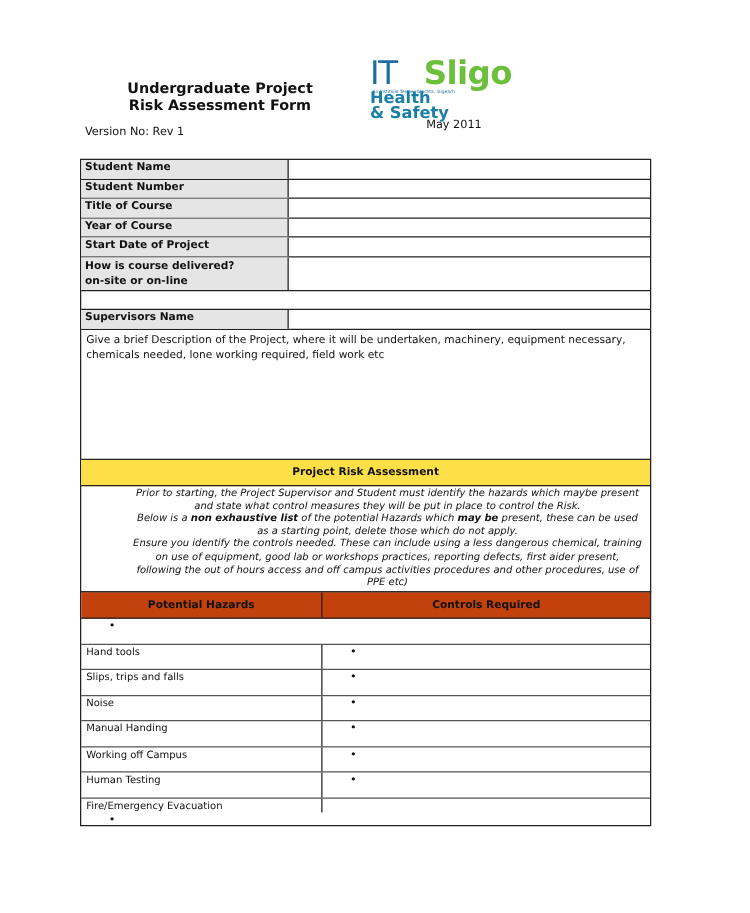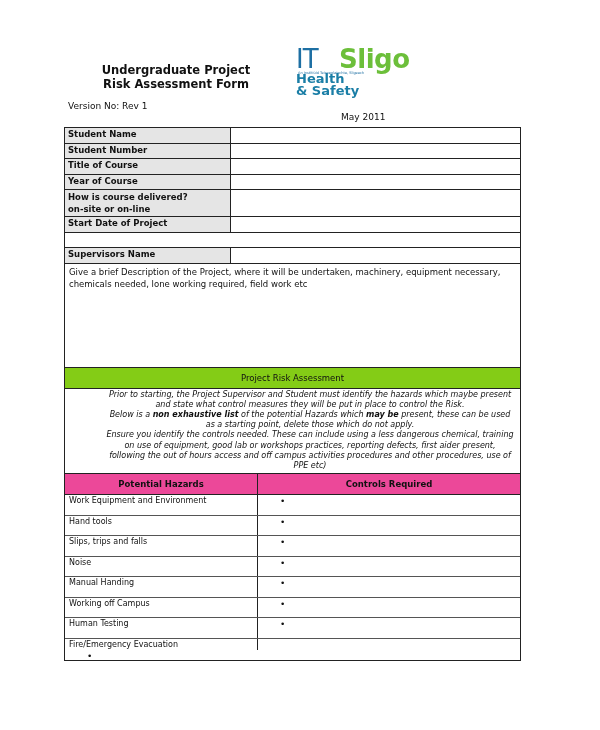--- a/index.html
+++ b/index.html
@@ -1,36 +1,36 @@
 <!DOCTYPE html>
 <html><head>
 <meta charset="utf-8">
 <style>
   html, body { margin:0; padding:0; background:#ffffff; }
   body { width:600px; height:730px; position:relative; overflow:hidden;
          font-family:"DejaVu Sans", sans-serif; color:#111; }
   .title { position:absolute; left:96px; top:63px; font-weight:bold; font-size:11.5px; line-height:14px; text-align:center; width:160px; }
   .version { position:absolute; left:68px; top:101px; font-size:9px; }
-  .date { position:absolute; left:298px; top:112px; font-size:9px;padding-left:43px; }
+  .date { position:absolute; left:298px; top:95px; font-size:9px;padding-left:43px; }
   .logo { position:absolute; left:296px; top:46px; width:190px; height:56px; }
   .logo .it { position:absolute; left:0; top:0; font-family:"DejaVu Sans", sans-serif; font-weight:400; font-size:26px; color:#1d6fa3; letter-spacing:-1px; line-height:26px; }
   .logo .sligo { position:absolute; left:43px; top:0; font-family:"DejaVu Sans", sans-serif; font-weight:bold; font-size:26px; color:#6cbf3a; line-height:26px; letter-spacing:-0.5px; }
   .logo .sub { position:absolute; left:2px; top:25px; font-size:3.5px; color:#1d6fa3; }
   .logo .hs { position:absolute; left:0; top:27px; font-weight:900; font-size:13px; color:#1a7ea6; line-height:12px; }
 
   .t1 { position:absolute; left:64px; top:127px; width:455px; border:1.5px solid #222; border-collapse:collapse; }
   .row { display:flex; border-bottom:1px solid #222; }
   .lbl { width:166px; background:#e5e5e5; font-weight:bold; font-size:8.5px; padding:1px 3px; border-right:1px solid #222; box-sizing:border-box; }
   .val { flex:1; }
   .desc { font-size:8.5px; padding:2px 4px; height:104px; box-sizing:border-box; border-bottom:1.5px solid #222; line-height:12px; }
-  .rah { background:#84cc16; text-align:center; font-weight:normal; font-size:8.5px; height:20px; line-height:20px; border-bottom:1px solid #222; }
+  .rah { background:#fde047; text-align:center; font-weight:bold; font-size:8.5px; height:20px; line-height:20px; border-bottom:1px solid #222; }
   .rab { font-style:italic; font-size:8px; text-align:center; line-height:10.2px; padding:1px 6px 2px;margin-left:35px; }
 
   .t2 { position:absolute; left:64px; top:473px; width:455px; border:1.5px solid #222; }
-  .t2 .hdr { display:flex; background:#ec4899; font-weight:bold; font-size:8.5px; height:20px; line-height:20px; border-bottom:1px solid #222; }
+  .t2 .hdr { display:flex; background:#c2410c; font-weight:bold; font-size:8.5px; height:20px; line-height:20px; border-bottom:1px solid #222; }
   .t2 .c1 { width:193px; border-right:1.5px solid #222; box-sizing:border-box; }
   .t2 .c2 { flex:1; }
   .t2 .hdr .c1, .t2 .hdr .c2 { text-align:center; }
   .t2 .r { display:flex; height:19.5px; border-bottom:1px solid #555; font-size:8px; }
   .t2 .r:last-child { border-bottom:none; height:21px;flex-direction:column; }
   .t2 .r .c1 { padding:1px 4px; }
   .t2 .r .c2 { padding:1px 0 0 22px; font-size:9px; }
 </style>
 </head>
 <body>
@@ -62,27 +62,27 @@
     <div class="val"></div>
   </div>
   <div class="row" style="height:14.5px">
     <div class="lbl">Title of Course</div>
     <div class="val"></div>
   </div>
   <div class="row" style="height:14.5px">
     <div class="lbl">Year of Course</div>
     <div class="val"></div>
   </div>
+  <div class="row" style="height:14.5px">
+    <div class="lbl">Start Date of Project</div>
+    <div class="val"></div>
+  </div>
   <div class="row" style="height:26px">
     <div class="lbl" style="white-space:pre-line;line-height:12px">How is course delivered?
 on-site or on-line</div>
-    <div class="val"></div>
-  </div>
-  <div class="row" style="height:14.5px">
-    <div class="lbl">Start Date of Project</div>
     <div class="val"></div>
   </div>
   <div class="row" style="height:14.5px">
     <div class="val"></div>
   </div>
   <div class="row" style="height:14.5px">
     <div class="lbl">Supervisors Name</div>
     <div class="val"></div>
   </div>
   <div class="desc">
@@ -95,21 +95,20 @@
     <div>Ensure you identify the controls needed. These can include using a less dangerous chemical, training on use of equipment, good lab or workshops practices, reporting defects, first aider present, following the out of hours access and off campus activities procedures and other procedures, use of PPE etc)</div>
   </div>
 </div>
 
 <div class="t2">
   <div class="hdr">
     <div class="c1">Potential Hazards</div>
     <div class="c2">Controls Required</div>
   </div>
   <div class="r">
-      <div class="c1">Work Equipment and Environment</div>
       <div class="c2">•</div>
     </div>
   <div class="r">
       <div class="c1">Hand tools</div>
       <div class="c2">•</div>
     </div>
   <div class="r">
       <div class="c1">Slips, trips and falls</div>
       <div class="c2">•</div>
     </div>

